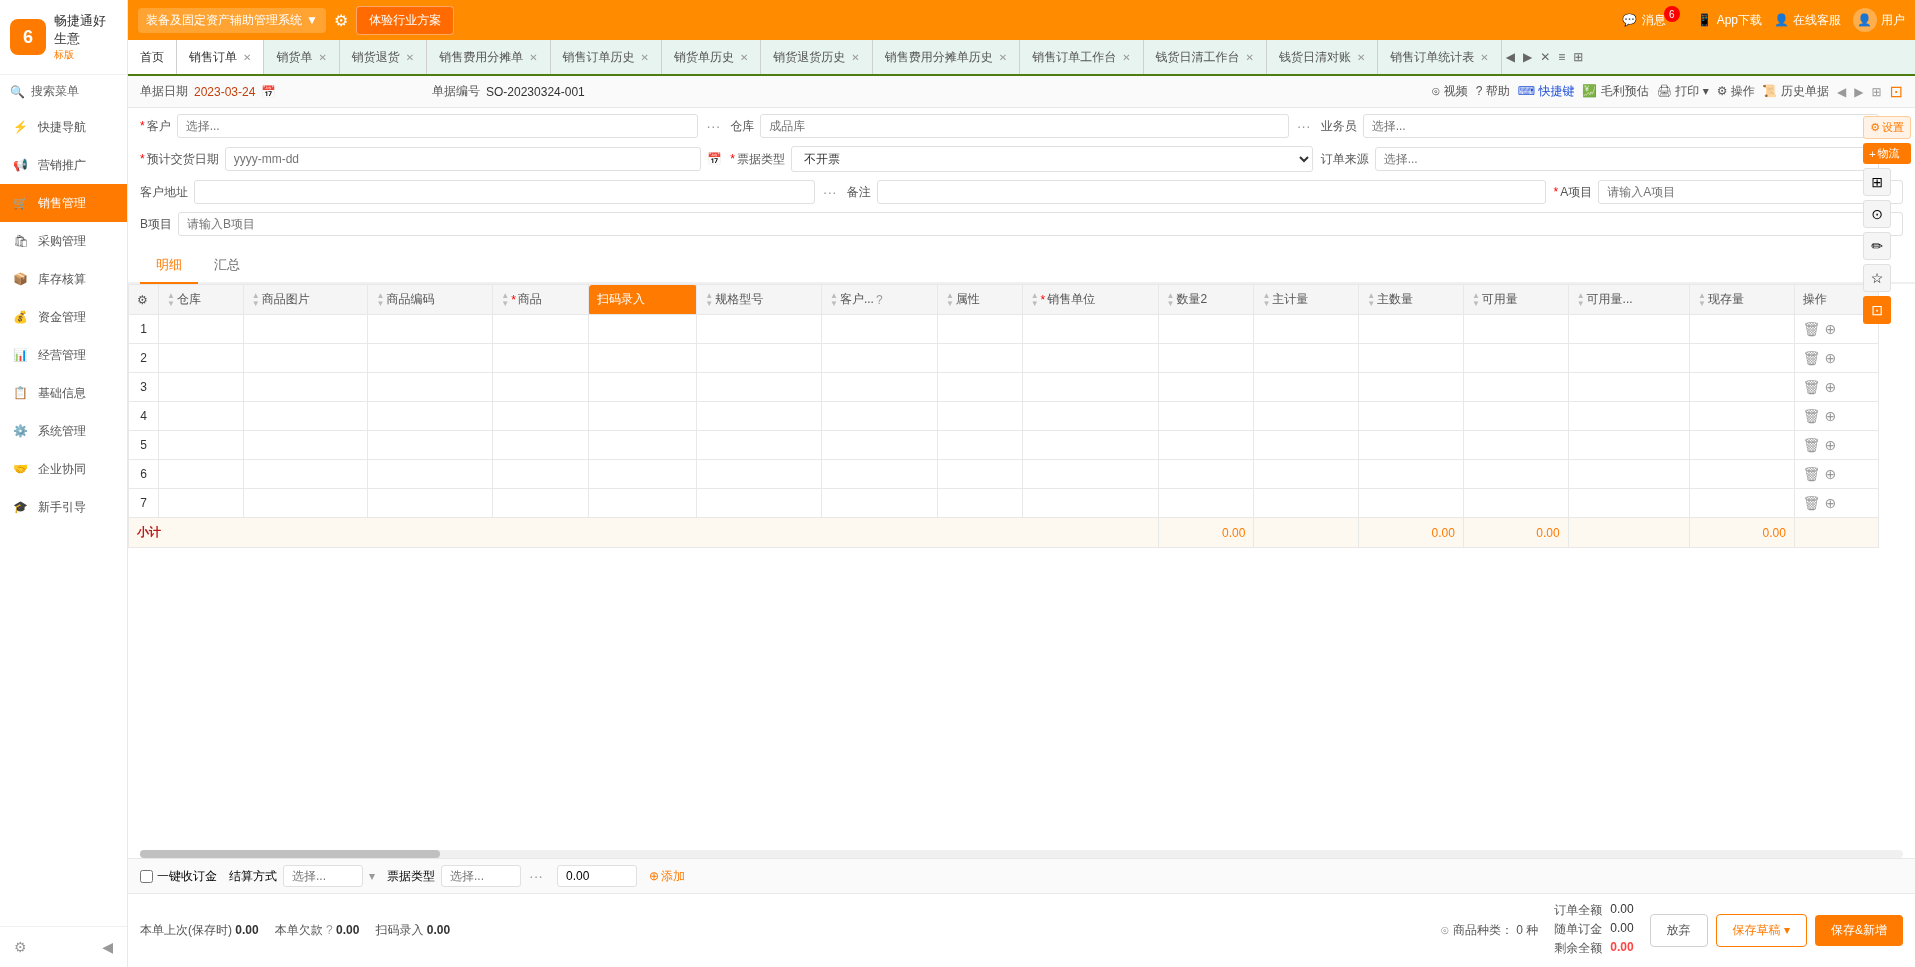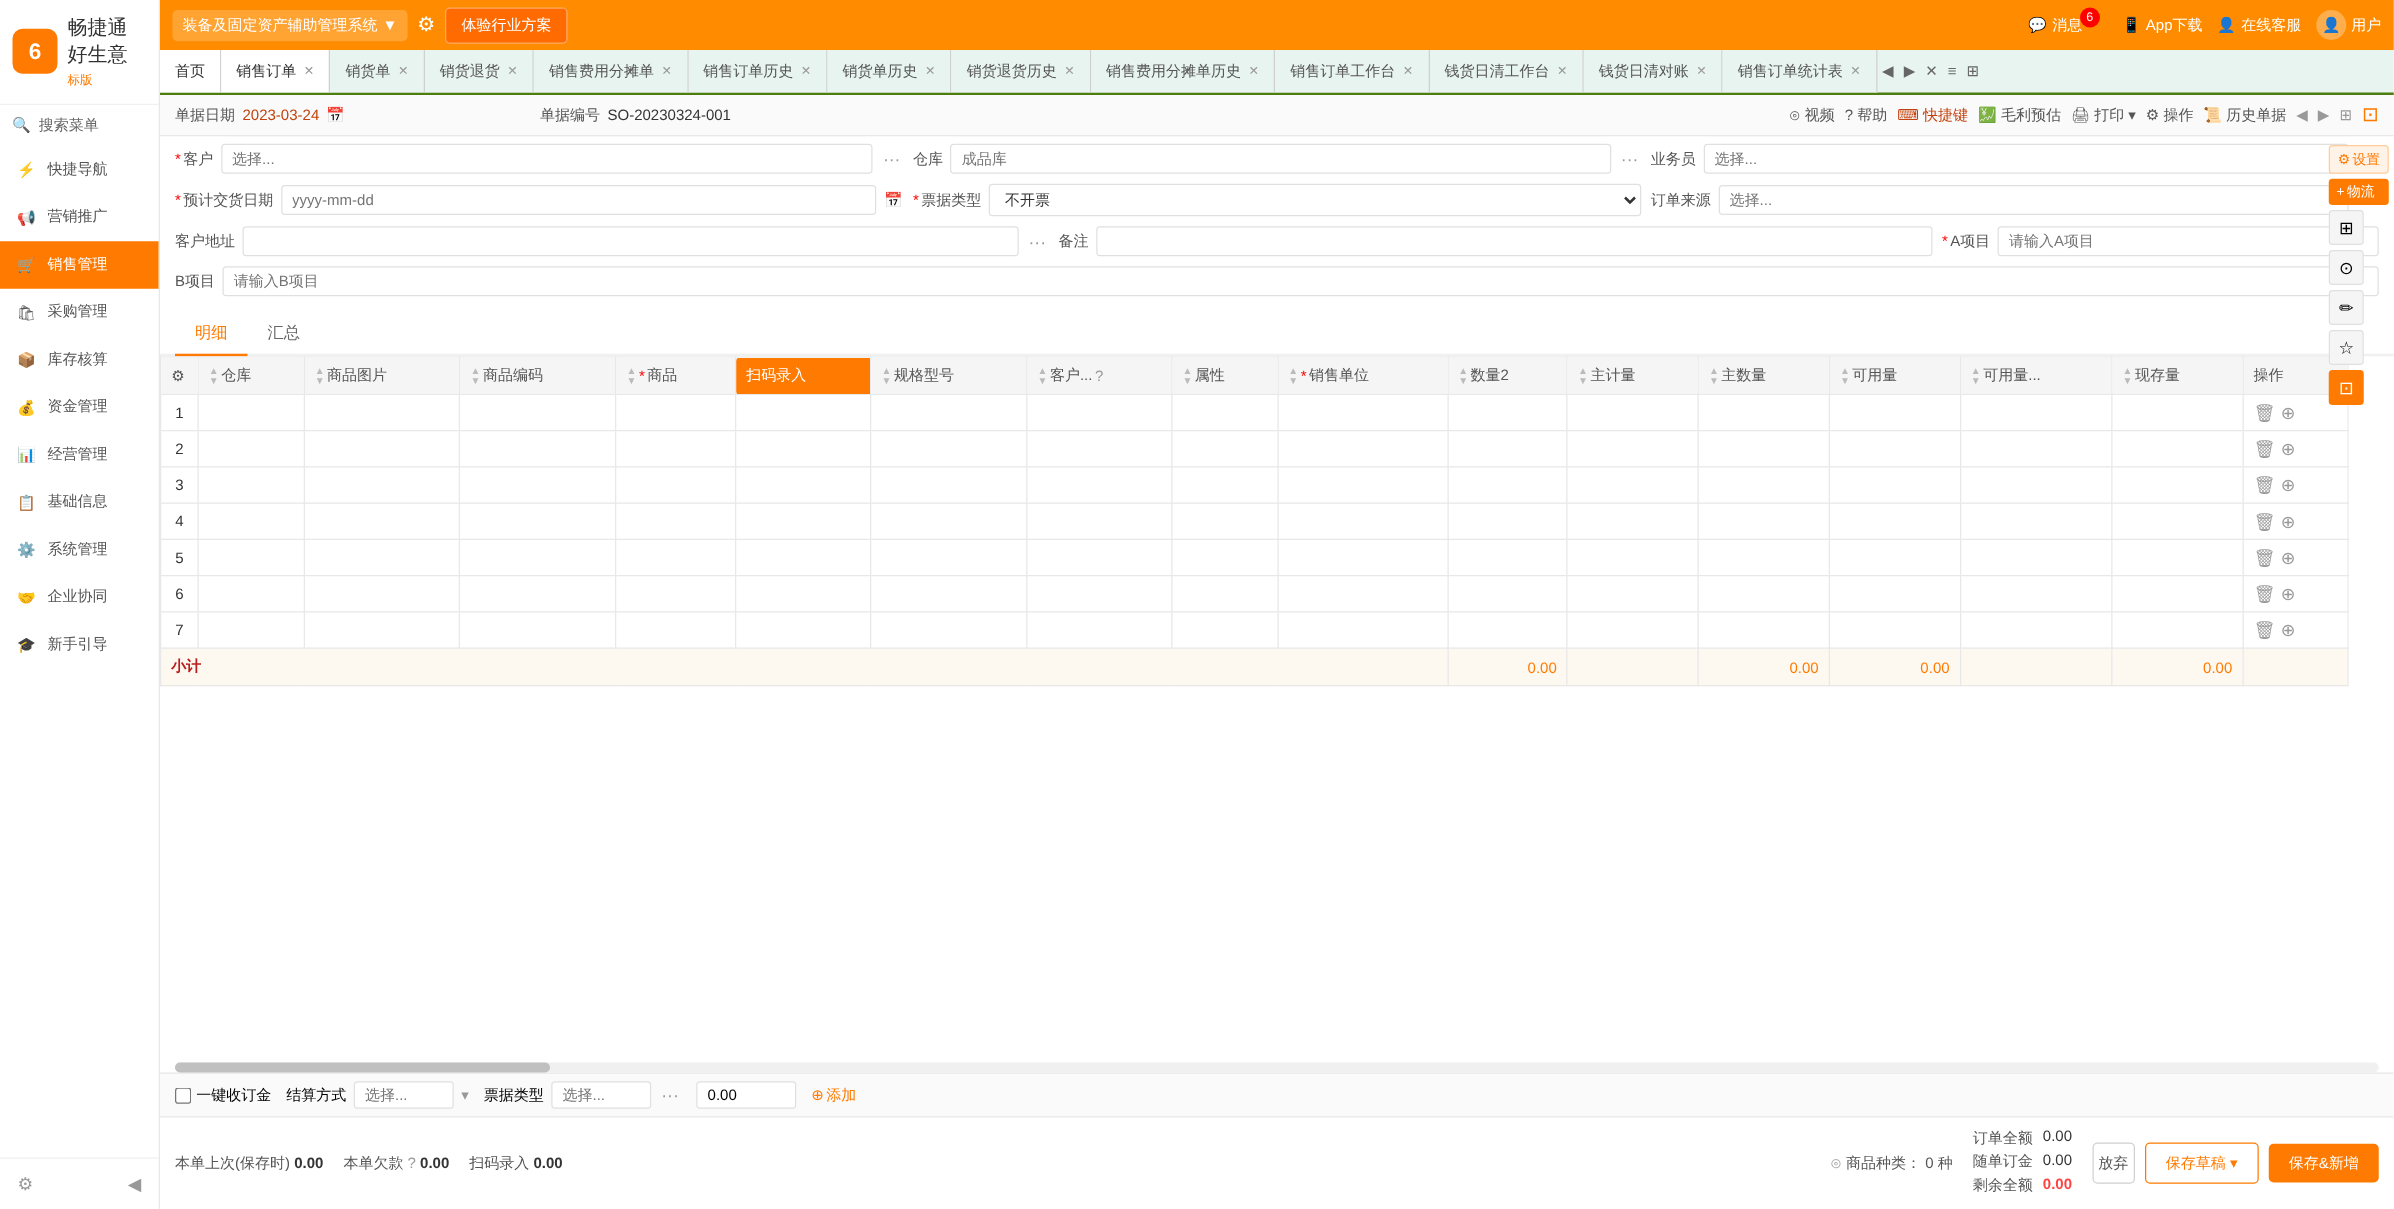--- a/index.html
+++ b/index.html
@@ -6,21 +6,21 @@
     body { font-family: 'Microsoft YaHei', Arial, sans-serif; font-size: 12px; background: #f0f2f5; overflow: hidden; width: 1915px; height: 967px; }
 
     
     .sidebar {
       position: fixed; left: 0; top: 0; width: 128px; height: 100%; background: #fff; border-right: 1px solid #e8e8e8; z-index: 100; display: flex; flex-direction: column;
     }
     .sidebar-logo {
       padding: 12px 10px; border-bottom: 1px solid #f0f0f0; display: flex; align-items: center; gap: 8px;
     }
     .logo-icon { width: 36px; height: 36px; background: #ff7a00; border-radius: 8px; display: flex; align-items: center; justify-content: center; color: white; font-size: 18px; font-weight: bold; flex-shrink: 0; }
-    .logo-text { font-size: 16px; color: #333; line-height: 1.4; }
+    .logo-text { font-size: 13px; color: #333; line-height: 1.4; }
     .logo-sub { font-size: 10px; color: #ff7a00; }
     .sidebar-search {
       padding: 8px 10px; display: flex; align-items: center; gap: 6px; cursor: pointer; color: #666;
     }
     .sidebar-nav { flex: 1; overflow-y: auto; }
     .sidebar-item {
       padding: 10px 12px; display: flex; align-items: center; gap: 8px; cursor: pointer; color: #555; font-size: 12px;
     }
     .sidebar-item.active { background: #ff7a00; color: white; border-radius: 0; }
     .sidebar-item .icon { width: 18px; height: 18px; display: flex; align-items: center; justify-content: center; flex-shrink: 0; }
@@ -106,21 +106,21 @@
     .bottom-bar {
       border-top: 1px solid #e8e8e8; padding: 8px 12px; display: flex; align-items: center; justify-content: space-between; background: white;
     }
     .bottom-stats { display: flex; gap: 16px; font-size: 12px; color: #555; }
     .bottom-right { display: flex; align-items: center; gap: 16px; }
     .order-summary { text-align: right; font-size: 12px; }
     .order-summary-row { display: flex; justify-content: space-between; gap: 8px; color: #555; margin-bottom: 2px; }
     .order-summary-row .amount { color: #333; }
     .order-summary-row.total .amount { color: #ff4444; font-weight: bold; }
     .bottom-actions { display: flex; gap: 8px; align-items: center; }
-    .btn-discard { border: 1px solid #d0d0d0; background: white; color: #555; border-radius: 4px; padding: 7px 4px; cursor: pointer; font-size: 12px; }
+    .btn-discard { border: 1px solid #d0d0d0; background: white; color: #555; border-radius: 4px; padding: 7px 16px; cursor: pointer; font-size: 12px; }
     .btn-draft { border: 1px solid #ff7a00; background: white; color: #ff7a00; border-radius: 4px; padding: 7px 16px; cursor: pointer; font-size: 12px; }
     .btn-save { background: #ff7a00; color: white; border: none; border-radius: 4px; padding: 7px 16px; cursor: pointer; font-size: 12px; }
     .sku-count { font-size: 12px; color: #555; }
 
     input[type="checkbox"] { cursor: pointer; }
 
     .form-section { padding: 6px 12px 4px; }
 
     .header-th-inner { display: flex; align-items: center; gap: 2px; }
     .sort-arrows { display: flex; flex-direction: column; font-size: 8px; color: #bbb; line-height: 1; }
@@ -293,21 +293,21 @@
         <span style="color:#999;cursor:pointer;">📅</span>
       </div>
       <div class="form-field">
         <label>单据编号</label>
         <span style="font-size:12px;color:#333;">SO-20230324-001</span>
       </div>
     </div>
     <div class="form-header-actions">
       <span class="action-link">⊙ 视频</span>
       <span class="action-link">? 帮助</span>
-      <span class="action-link" style="color:#c2410c;">⌨ 快捷键</span>
+      <span class="action-link" style="color:#1d4ed8;">⌨ 快捷键</span>
       <span class="action-link">💹 毛利预估</span>
       <span class="action-link">🖨 打印 ▾</span>
       <span class="action-link">⚙ 操作</span>
       <span class="action-link">📜 历史单据</span>
       <span style="color:#999;cursor:pointer;">◀</span>
       <span style="color:#999;cursor:pointer;">▶</span>
       <span style="color:#999;cursor:pointer;">⊞</span>
       <span style="color:#ff7a00;cursor:pointer;font-size:16px;">⊡</span>
     </div>
   </div>

